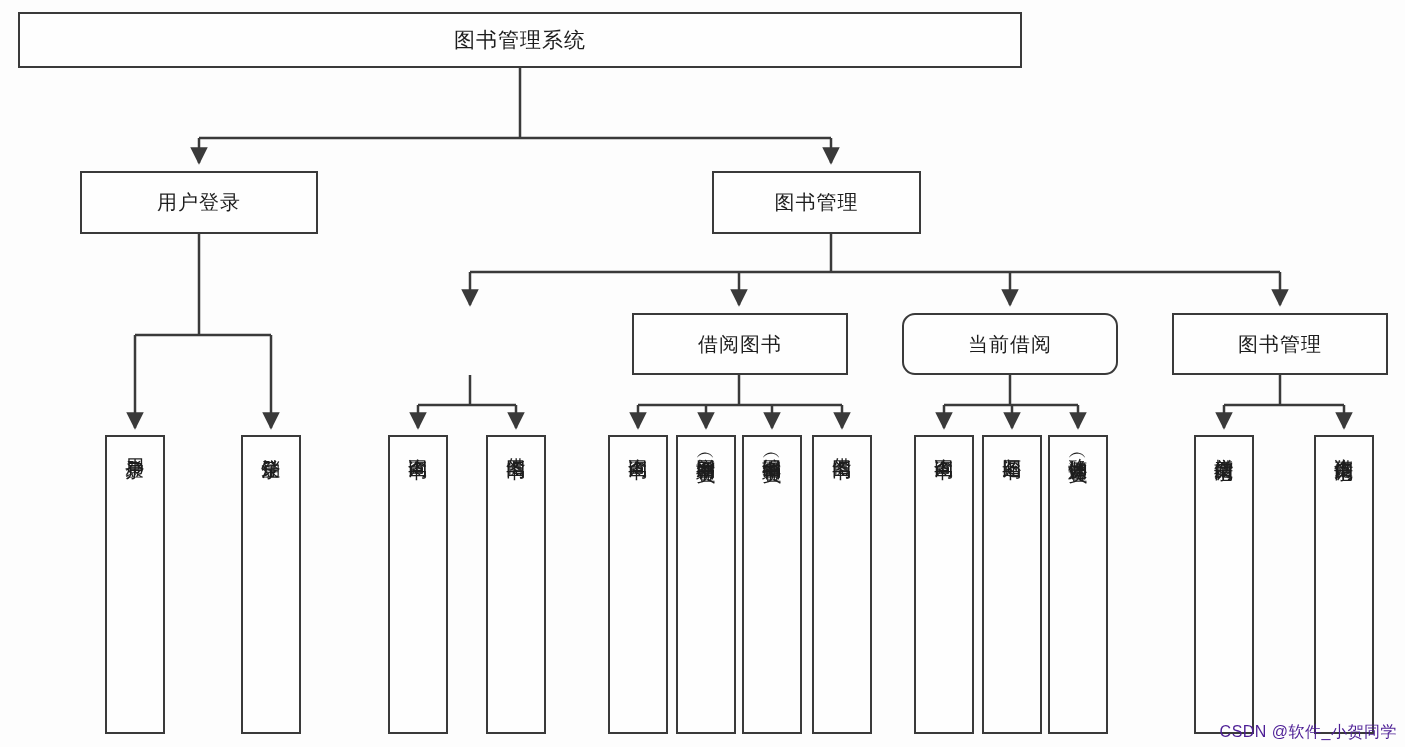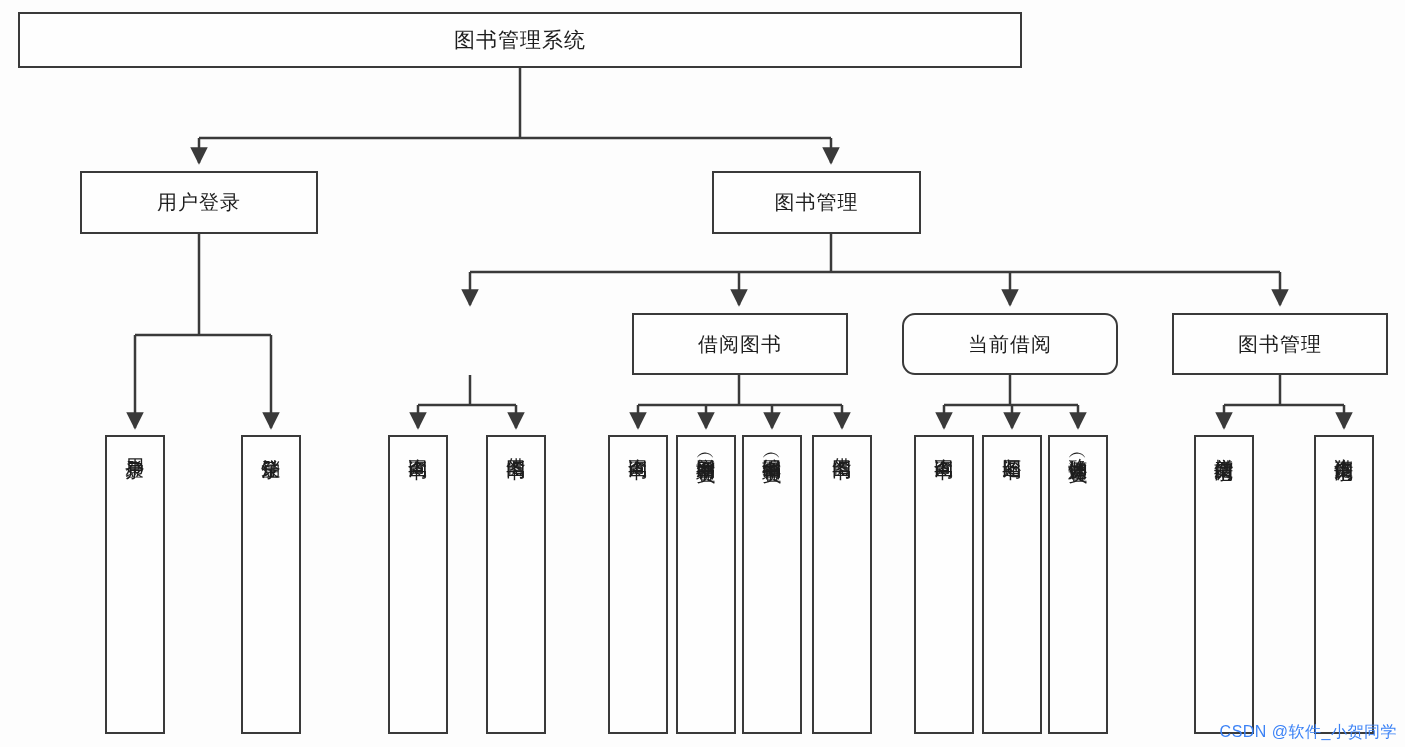--- a/index.html
+++ b/index.html
@@ -61,21 +61,21 @@
   }
   .hlabel {
     white-space: nowrap;
     letter-spacing: 1px;
   }
   .watermark {
     position: absolute;
     right: 8px;
     bottom: 4px;
     font-size: 16px;
-    color: #3b82f6;
+    color: #4c1d95;
     z-index: 5;
     white-space: nowrap;
     letter-spacing: 0.5px;
   }
 </style>
 </head>
 <body>
 
 <div id="diagram">
 

